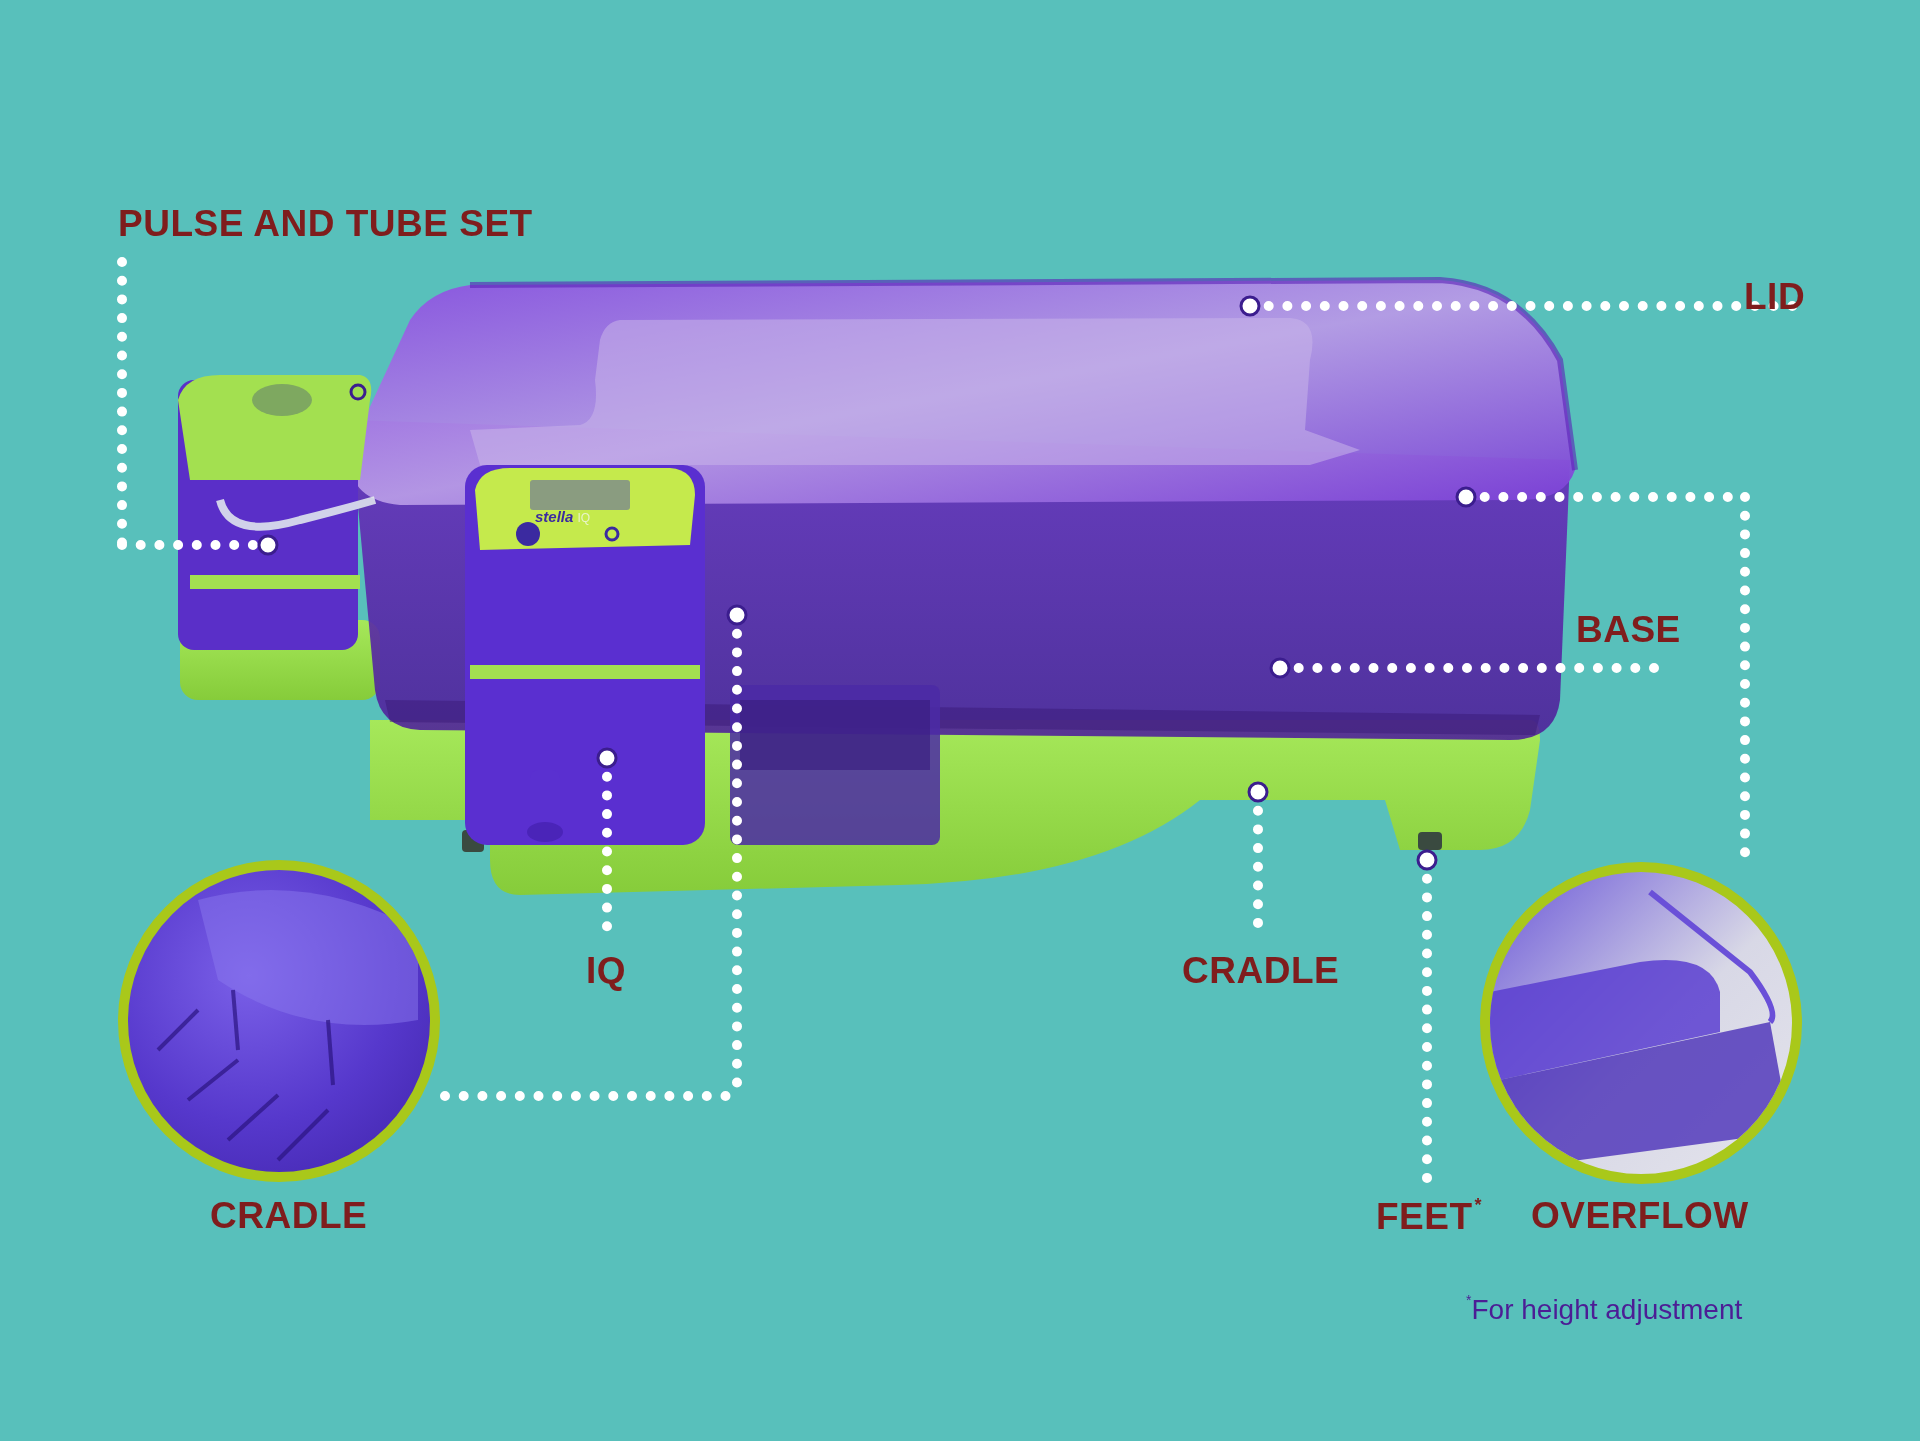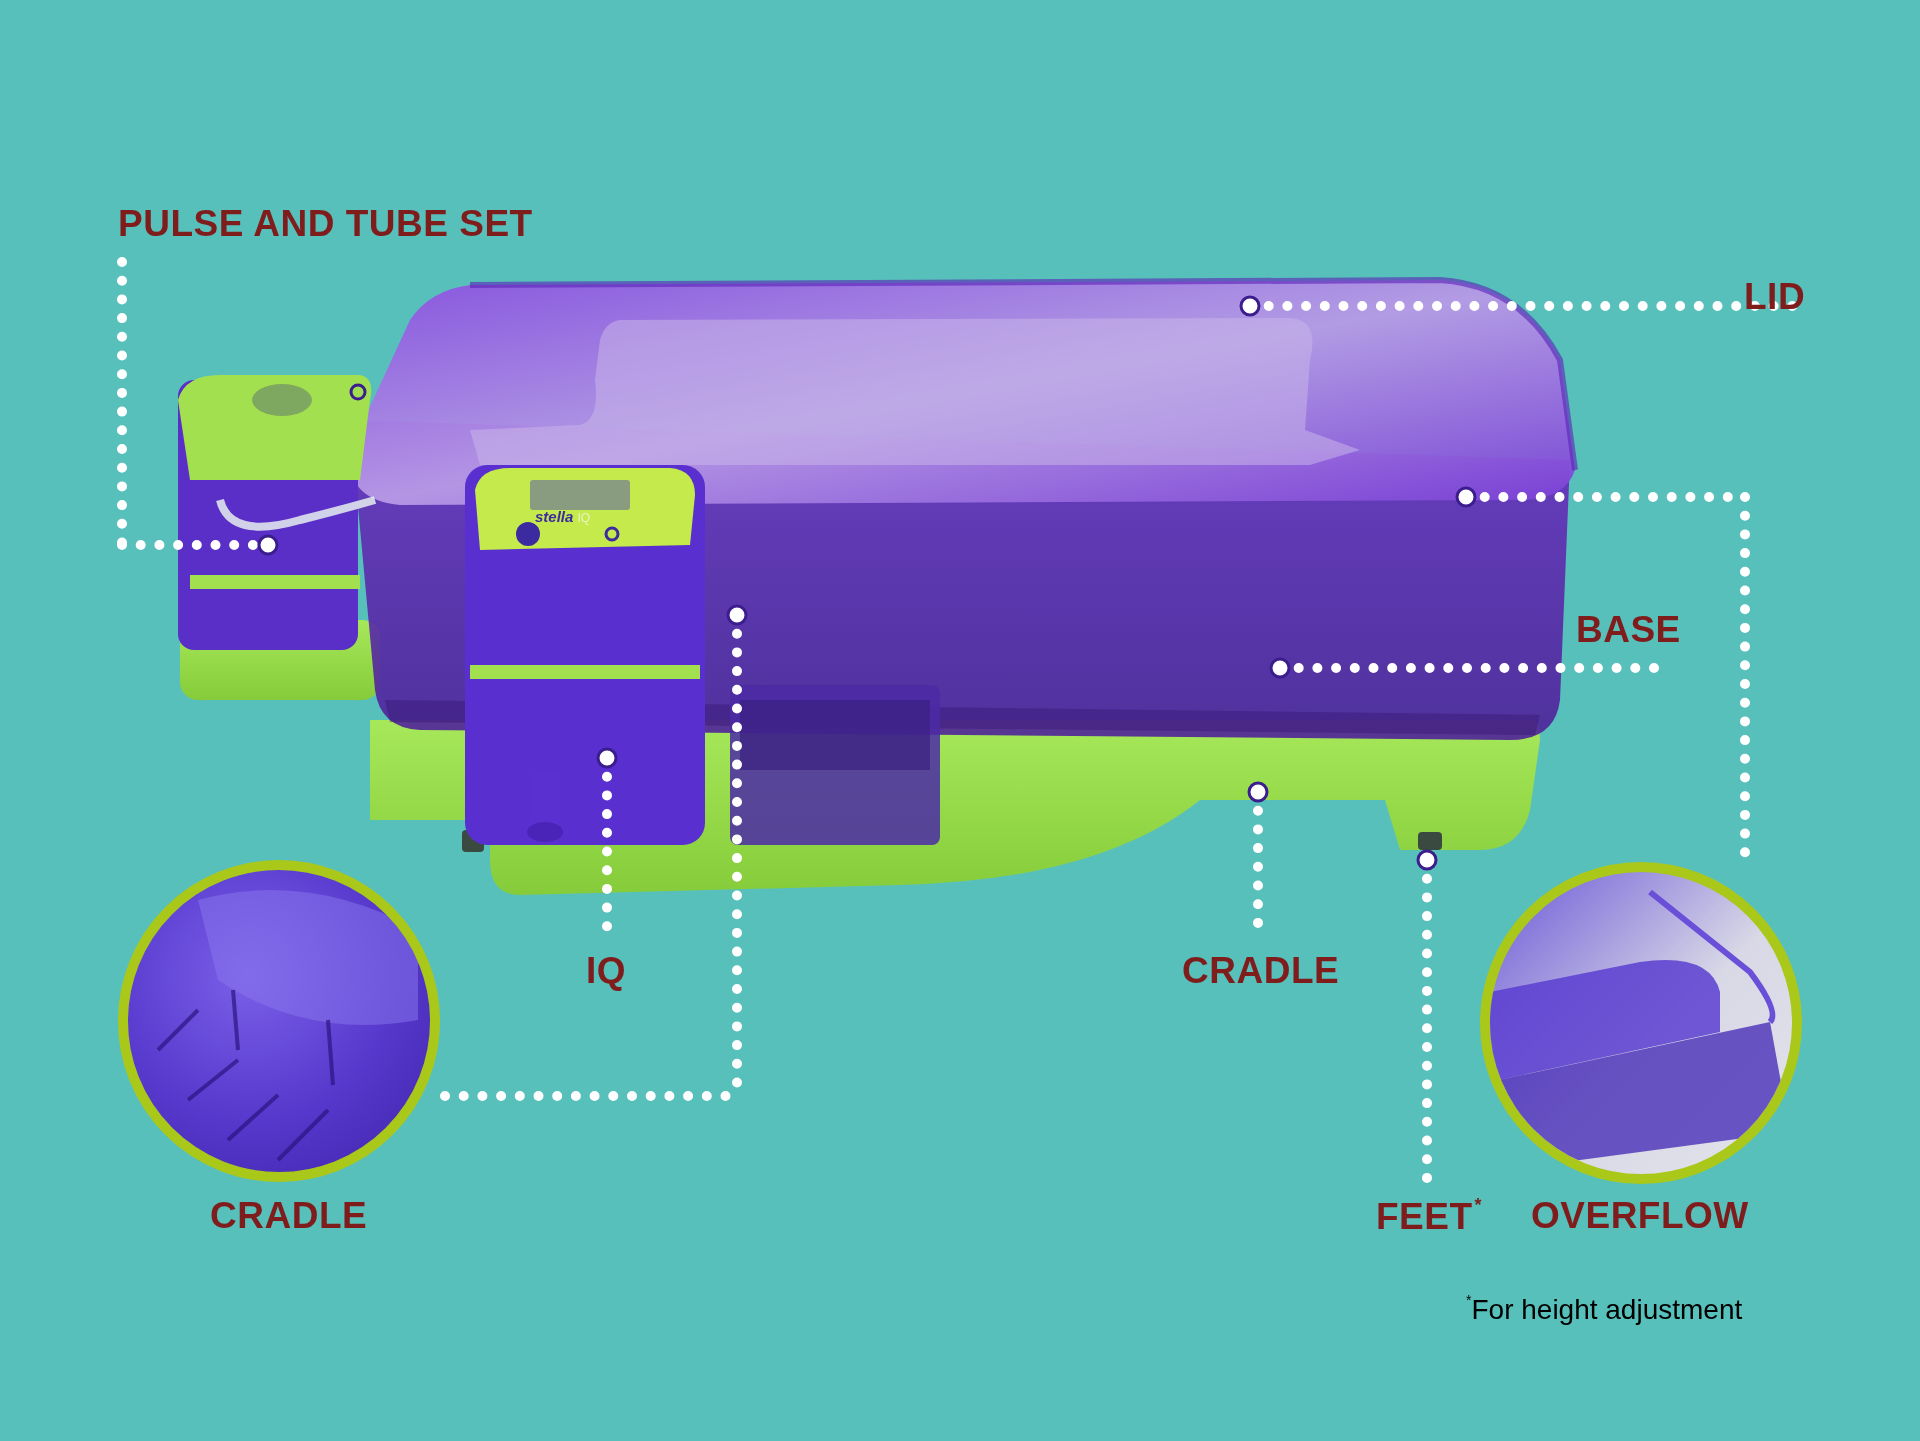--- a/index.html
+++ b/index.html
@@ -13,21 +13,21 @@
     position: absolute;
     color: #7f1d1d;
     font-weight: 700;
     font-size: 37px;
     letter-spacing: 0.5px;
     white-space: nowrap;
   }
   .label sup { font-size: 18px; vertical-align: 18px; margin-left: 2px; }
   .note {
     position: absolute;
-    color: #000000;
+    color: #4c1d95;
     font-size: 28px;
     font-weight: 400;
     white-space: nowrap;
   }
   .note sup { font-size: 14px; vertical-align: 14px; }
   svg.layer { position: absolute; left: 0; top: 0; }
   .zoom-circle {
     position: absolute;
     border-radius: 50%;
     border: 10px solid #a9c81a;

